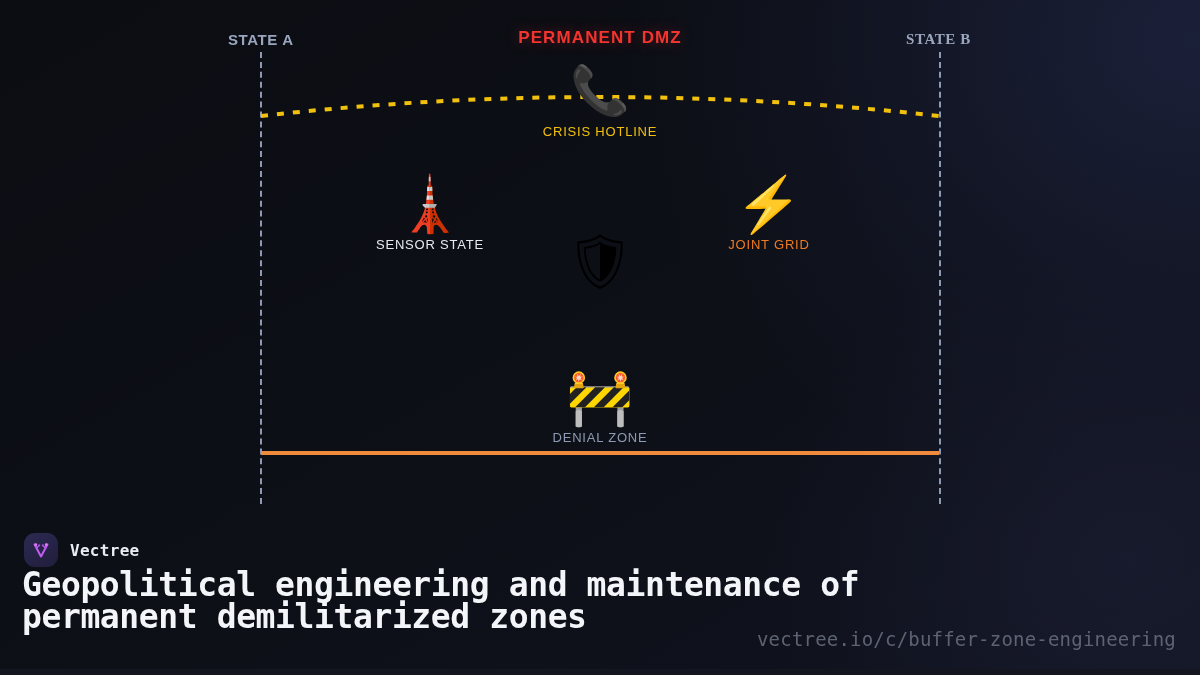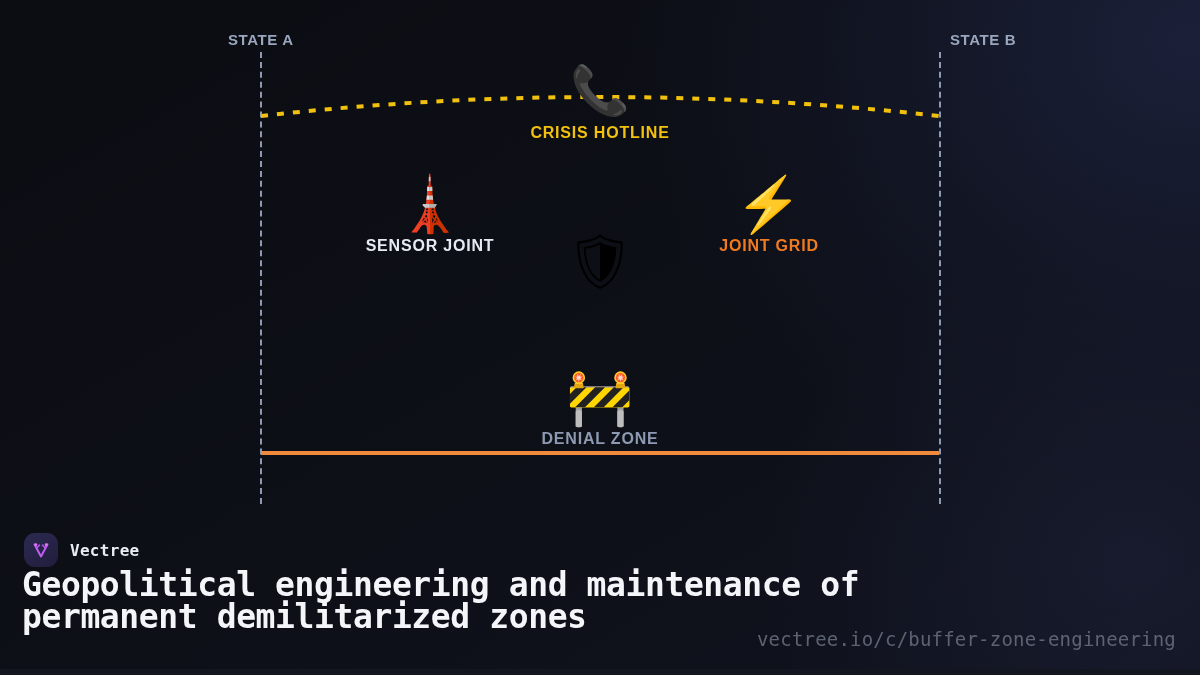--- a/index.html
+++ b/index.html
@@ -30,21 +30,21 @@
 
   .border-label {
     position: absolute;
     font-size: 15px;
     font-weight: 700;
     letter-spacing: 0.6px;
     color: #9aa6bd;
     white-space: nowrap;
   }
   #state-a-label { left: 228px; top: 31px; }
-  #state-b-label { left: 950px; top: 31px; }
+  #state-b-label { left: 906px; top: 31px; font-family: Liberation Serif, serif; }
 
   #dmz-title {
     position: absolute;
     left: 0; right: 0;
     top: 28px;
     text-align: center;
     font-size: 17px;
     font-weight: 700;
     letter-spacing: 1.1px;
     color: #f4342f;
@@ -77,22 +77,22 @@
   }
   .node .glyph {
     font-size: 54px;
     line-height: 58px;
     display: block;
     height: 58px;
   }
   .node .node-label {
     display: block;
     margin-top: 4px;
-    font-size: 16px;
-    font-weight: 700;
+    font-size: 13px;
+    font-weight: 400;
     letter-spacing: 0.8px;
     white-space: nowrap;
   }
 
   #node-hotline  { left: 600px; top: 62px; }
   #node-hotline .glyph { font-size: 48px; filter: grayscale(1) brightness(0.78); }
   #node-hotline .node-label { color: #f2c10d; }
 
   #node-sensor   { left: 430px; top: 175px; }
   #node-sensor  .node-label { color: #e6eaf2; }
@@ -173,37 +173,38 @@
 <body>
 
 <div id="stage">
 
   <div id="diagram">
 
     <div class="border-label" id="state-a-label">STATE A</div>
 
     <div class="border-label" id="state-b-label">STATE B</div>
 
+    <div id="dmz-title">PERMANENT DMZ</div>
 
     <div class="border-line" id="border-a"></div>
     <div class="border-line" id="border-b"></div>
 
     <svg class="overlay" viewBox="0 0 1200 505">
       <path d="M 261 116 Q 600 78 939 116" fill="none" stroke="#f2c10d" stroke-width="4" stroke-dasharray="7 9" stroke-linecap="butt"></path>
       <line x1="261" y1="453" x2="939" y2="453" stroke="#f08a3c" stroke-width="4" stroke-linecap="butt"></line>
     </svg>
 
     <div class="node" id="node-hotline">
       <span class="glyph">📞</span>
       <span class="node-label">CRISIS HOTLINE</span>
     </div>
 
     <div class="node" id="node-sensor">
       <span class="glyph">🗼</span>
-      <span class="node-label">SENSOR JOINT</span>
+      <span class="node-label">SENSOR STATE</span>
     </div>
 
     <div class="node" id="node-grid">
       <span class="glyph">⚡</span>
       <span class="node-label">JOINT GRID</span>
     </div>
 
     <div class="node" id="node-un">
       <span class="glyph">🛡</span>
     </div>

